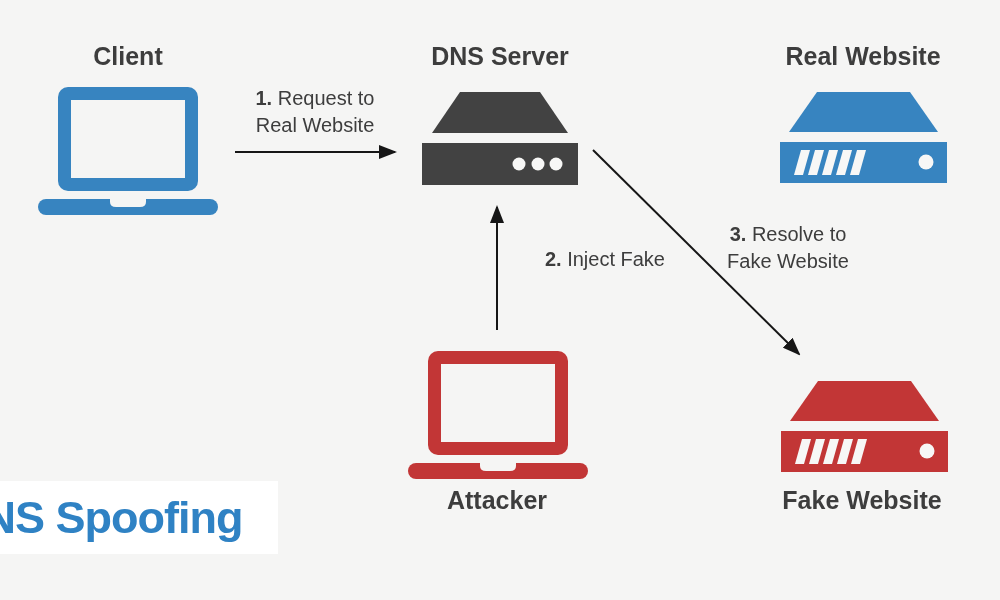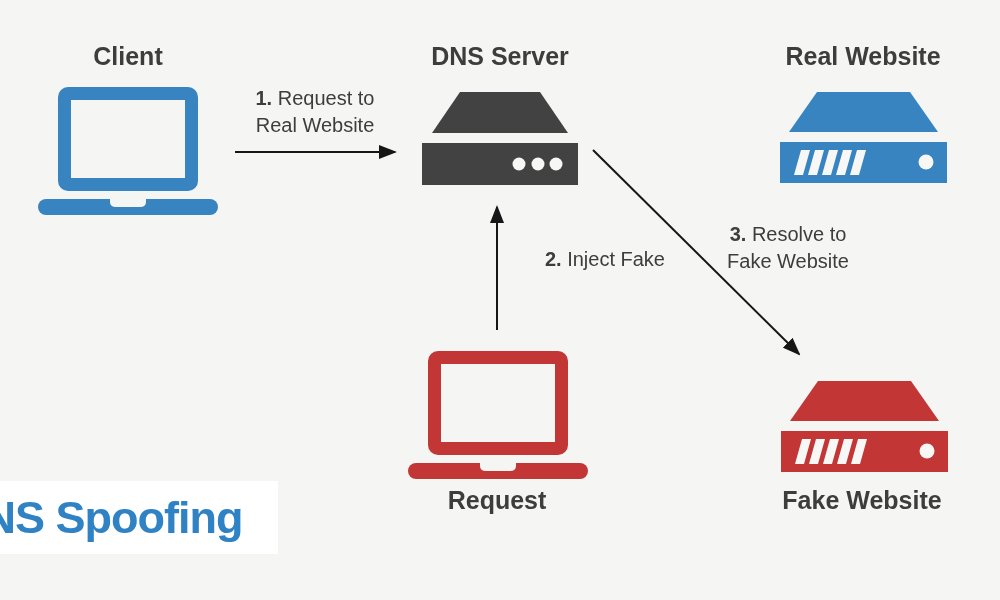--- a/index.html
+++ b/index.html
@@ -71,21 +71,21 @@
   }
 </style>
 </head>
 <body>
 
 <div id="stage">
 
   <div class="node-label" id="label-dns">DNS Server</div>
   <div class="node-label" id="label-client">Client</div>
   <div class="node-label" id="label-real">Real Website</div>
-  <div class="node-label" id="label-attacker">Request</div>
+  <div class="node-label" id="label-attacker">Attacker</div>
   <div class="node-label" id="label-fake">Fake Website</div>
 
   <svg class="icon" id="icon-client" viewBox="0 0 180 128">
     <rect class="fill-blue" x="20" y="0" width="140" height="104" rx="10"></rect>
     <rect class="fill-bg" x="33" y="13" width="114" height="78"></rect>
     <rect class="fill-blue" x="0" y="112" width="180" height="16" rx="8"></rect>
     <path class="fill-bg" d="M72 112 h36 v3 q0 5 -6 5 h-24 q-6 0 -6 -5 z"></path>
   </svg>
 
   <svg class="icon" id="icon-dns" viewBox="0 0 156 93">

